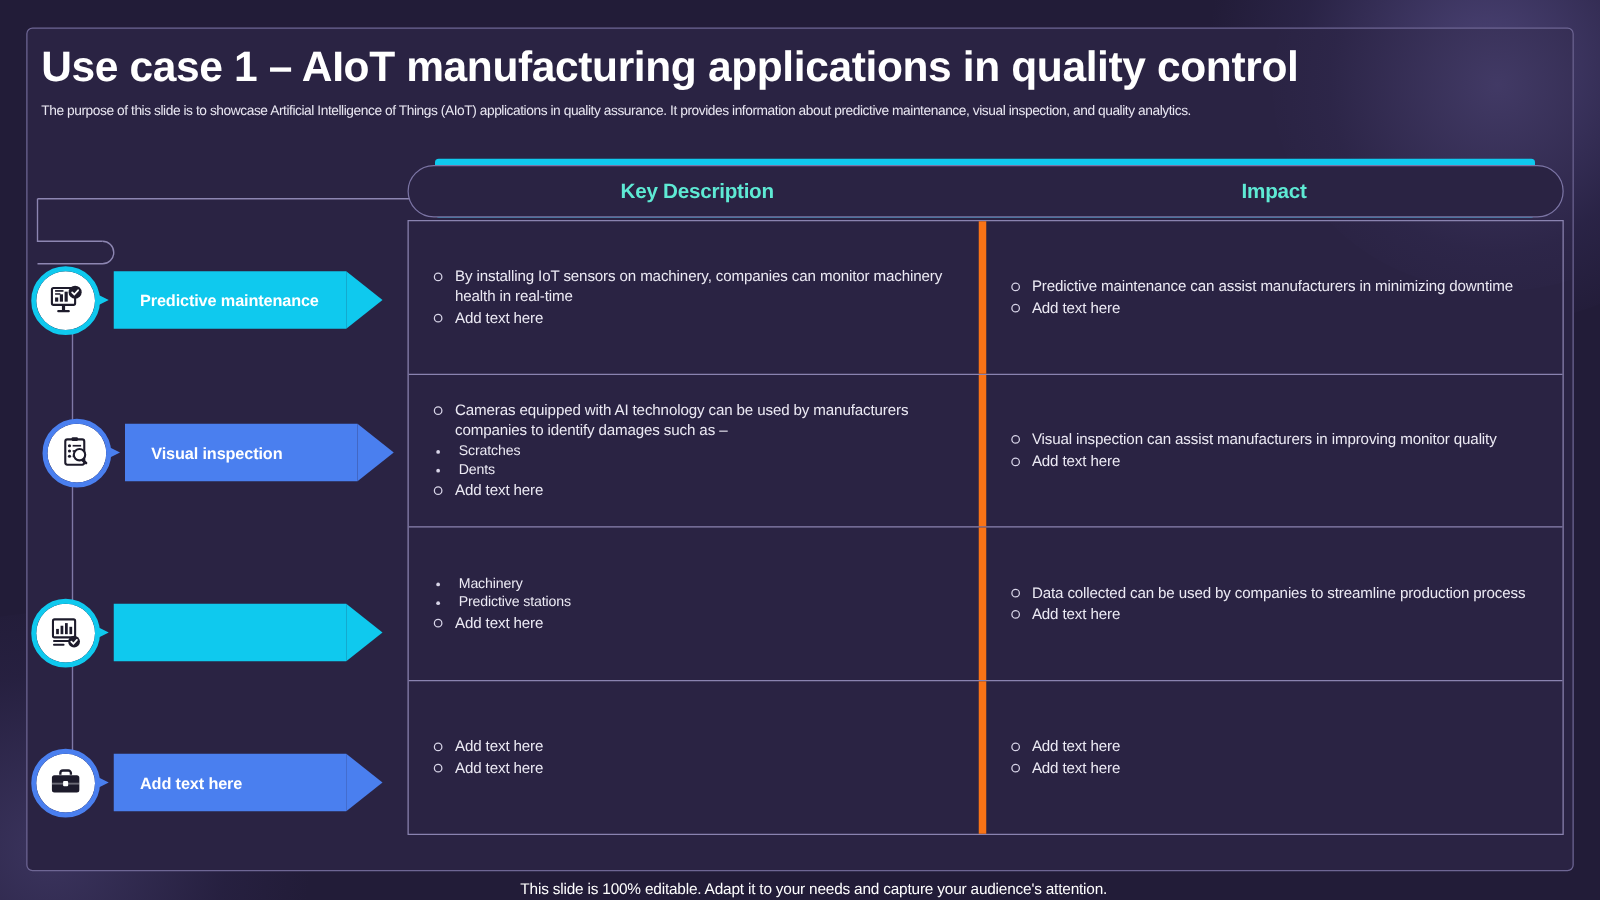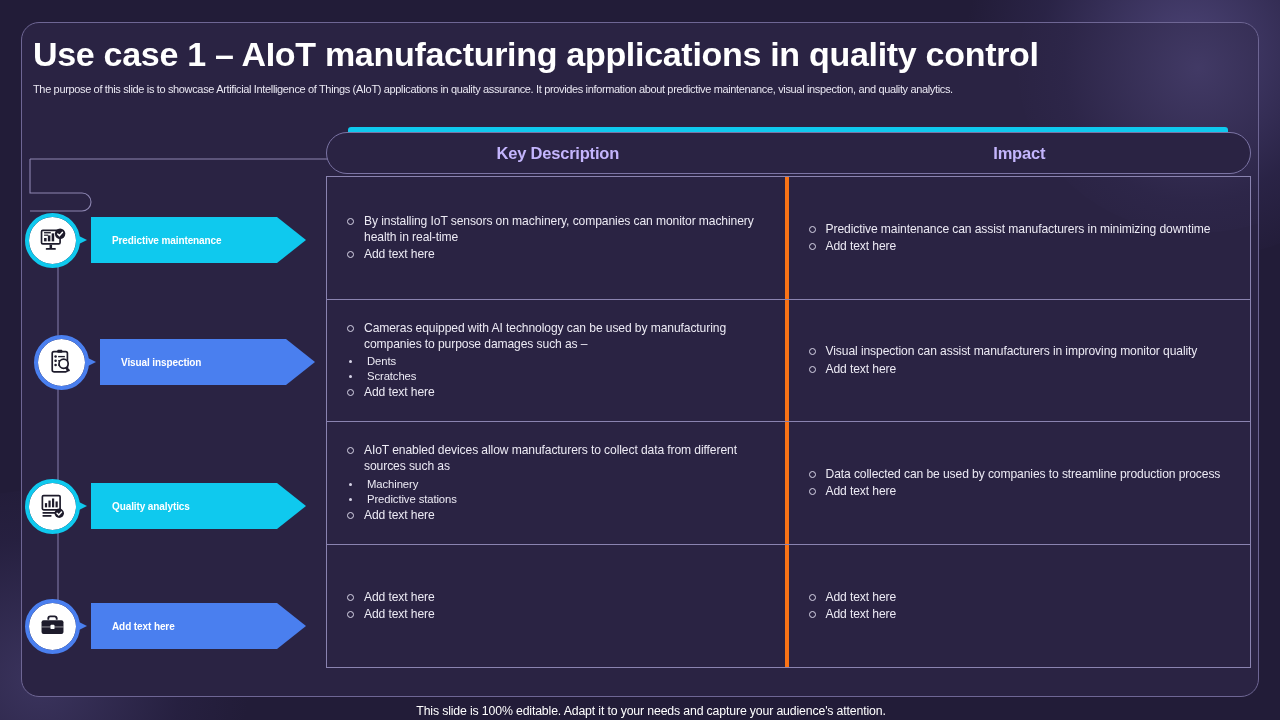--- a/index.html
+++ b/index.html
@@ -35,21 +35,21 @@
     pointer-events: none;
   }
 
   
   .slide {
     position: absolute;
     left: 21px; top: 22px;
     width: 1238px; height: 675px;
     background: #2a2343;
     border: 1px solid #6e6694;
-    border-radius: 18px;
+    border-radius: 5px;
     overflow: hidden;
   }
   .slide-inner-glow {
     position: absolute;
     right: -120px; top: -120px;
     width: 360px; height: 330px;
     border-radius: 50%;
     background: radial-gradient(circle at 50% 50%, rgba(120,110,180,0.30) 0%, rgba(70,62,120,0.10) 55%, rgba(42,35,67,0) 76%);
     pointer-events: none;
   }
@@ -161,21 +161,21 @@
     border-left: 29px solid var(--fill);
     border-top: 23px solid transparent;
     border-bottom: 23px solid transparent;
   }
   .arrow-label .txt {
     position: absolute;
     left: 21px; top: 0;
     height: 46px;
     display: flex;
     align-items: center;
-    font-size: 10px;
+    font-size: 13px;
     font-weight: bold;
     color: #ffffff;
     letter-spacing: -0.1px;
     white-space: nowrap;
     z-index: 2;
   }
 
   
   .thead-wrap {
     position: absolute;
@@ -195,21 +195,21 @@
     width: 925px; height: 42px;
     background: #2a2343;
     border: 1px solid #7b74a4;
     border-radius: 21px;
     display: flex;
     align-items: center;
   }
   .thead-cell {
     font-size: 16.5px;
     font-weight: bold;
-    color: #c4b5fd;
+    color: #5eead4;
     text-align: center;
     letter-spacing: -0.2px;
   }
   .thead-cell.left  { width: 462px; }
   .thead-cell.right { width: 462px; }
 
   
   .tbody {
     position: absolute;
     left: 304px; top: 153px;
@@ -227,21 +227,21 @@
   .trow.r2 { height: 123px; }
   .trow.r3 { height: 122px; }
 
   .tcell {
     padding: 0 14px 0 18px;
     display: flex;
     flex-direction: column;
     justify-content: center;
     overflow: hidden;
   }
-  .tcell.left  { width: 462px; border-right: 4px solid #f97316; }
+  .tcell.left  { width: 462px; border-right: 6px solid #f97316; }
   .tcell.right { width: 462px; }
 
   ul.bl { list-style: none; }
   ul.bl > li {
     position: relative;
     padding-left: 19px;
     font-size: 12.1px;
     color: #eceaf4;
     line-height: 1.33;
     letter-spacing: -0.1px;
@@ -356,21 +356,20 @@
           <rect x="4" y="22.5" width="17" height="2" rx="1"></rect>
           <rect x="4" y="26" width="11" height="2" rx="1"></rect>
           <circle cx="24" cy="24" r="5.6" fill="#1d1b2b"></circle>
           <path d="M21.4 24.1 l2 2 l3.3 -3.6" stroke="#ffffff" stroke-width="1.7" fill="none" stroke-linecap="round"></path>
         </svg>
       </div>
       <div class="node-caret"></div>
       <div class="arrow-label">
         <div class="body"></div>
           <div class="head"></div>
-        <div class="txt">Quality analytics</div>
       </div>
     </div>
 
     <div class="rail-row" style="top:392px; --ring:#4a7fef; --fill:#4a7fef;">
       <div class="node-circle">
         <svg viewBox="0 0 32 32" fill="#1d1b2b">
           <path d="M11 8 V6.5 a2.5 2.5 0 0 1 2.5 -2.5 h5 A2.5 2.5 0 0 1 21 6.5 V8" fill="none" stroke="#1d1b2b" stroke-width="2.2"></path>
           <rect x="3" y="8.5" width="26" height="16.5" rx="2.4"></rect>
           <rect x="13.6" y="14" width="4.8" height="5" rx="1" fill="#ffffff"></rect>
           <rect x="3" y="15.6" width="26" height="1.8" fill="#ffffff" opacity="0.35"></rect>
@@ -406,43 +405,40 @@
         <ul class="bl">
           <li>Predictive maintenance can assist manufacturers in minimizing downtime</li>
           <li>Add text here</li>
         </ul>
       </div>
     </div>
 
     <div class="trow r1">
       <div class="tcell left">
         <ul class="bl">
-          <li>Cameras equipped with AI technology can be used by manufacturing companies to purpose damages such as –</li>
+          <li>Cameras equipped with AI technology can be used by manufacturers companies to identify damages such as –</li>
         </ul>
         <ul class="sub">
+          <li>Scratches</li>
           <li>Dents</li>
-          <li>Scratches</li>
         </ul>
         <ul class="bl">
           <li>Add text here</li>
         </ul>
       </div>
       <div class="tcell right">
         <ul class="bl">
           <li>Visual inspection can assist manufacturers in improving monitor quality</li>
           <li>Add text here</li>
         </ul>
       </div>
     </div>
 
     <div class="trow r2">
       <div class="tcell left">
-        <ul class="bl">
-          <li>AIoT enabled devices allow manufacturers to collect data from different sources such as</li>
-        </ul>
         <ul class="sub">
           <li>Machinery</li>
           <li>Predictive stations</li>
         </ul>
         <ul class="bl">
           <li>Add text here</li>
         </ul>
       </div>
       <div class="tcell right">
         <ul class="bl">

